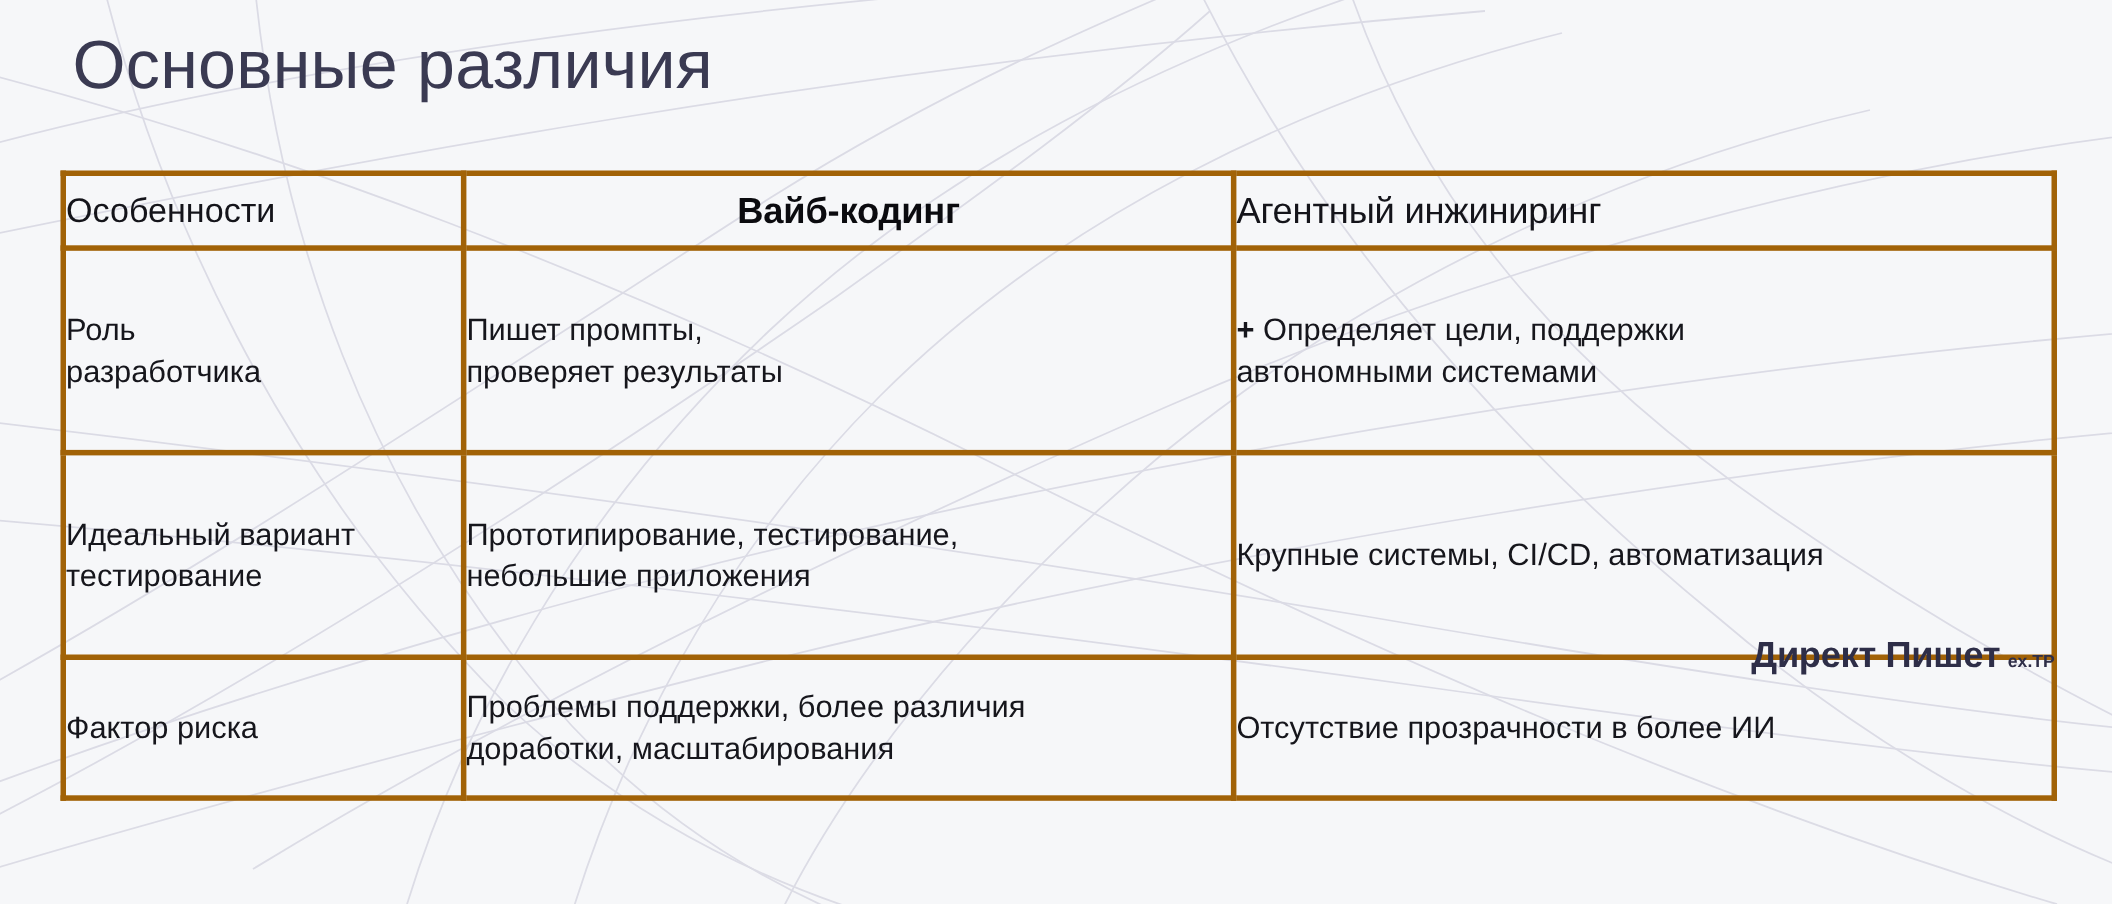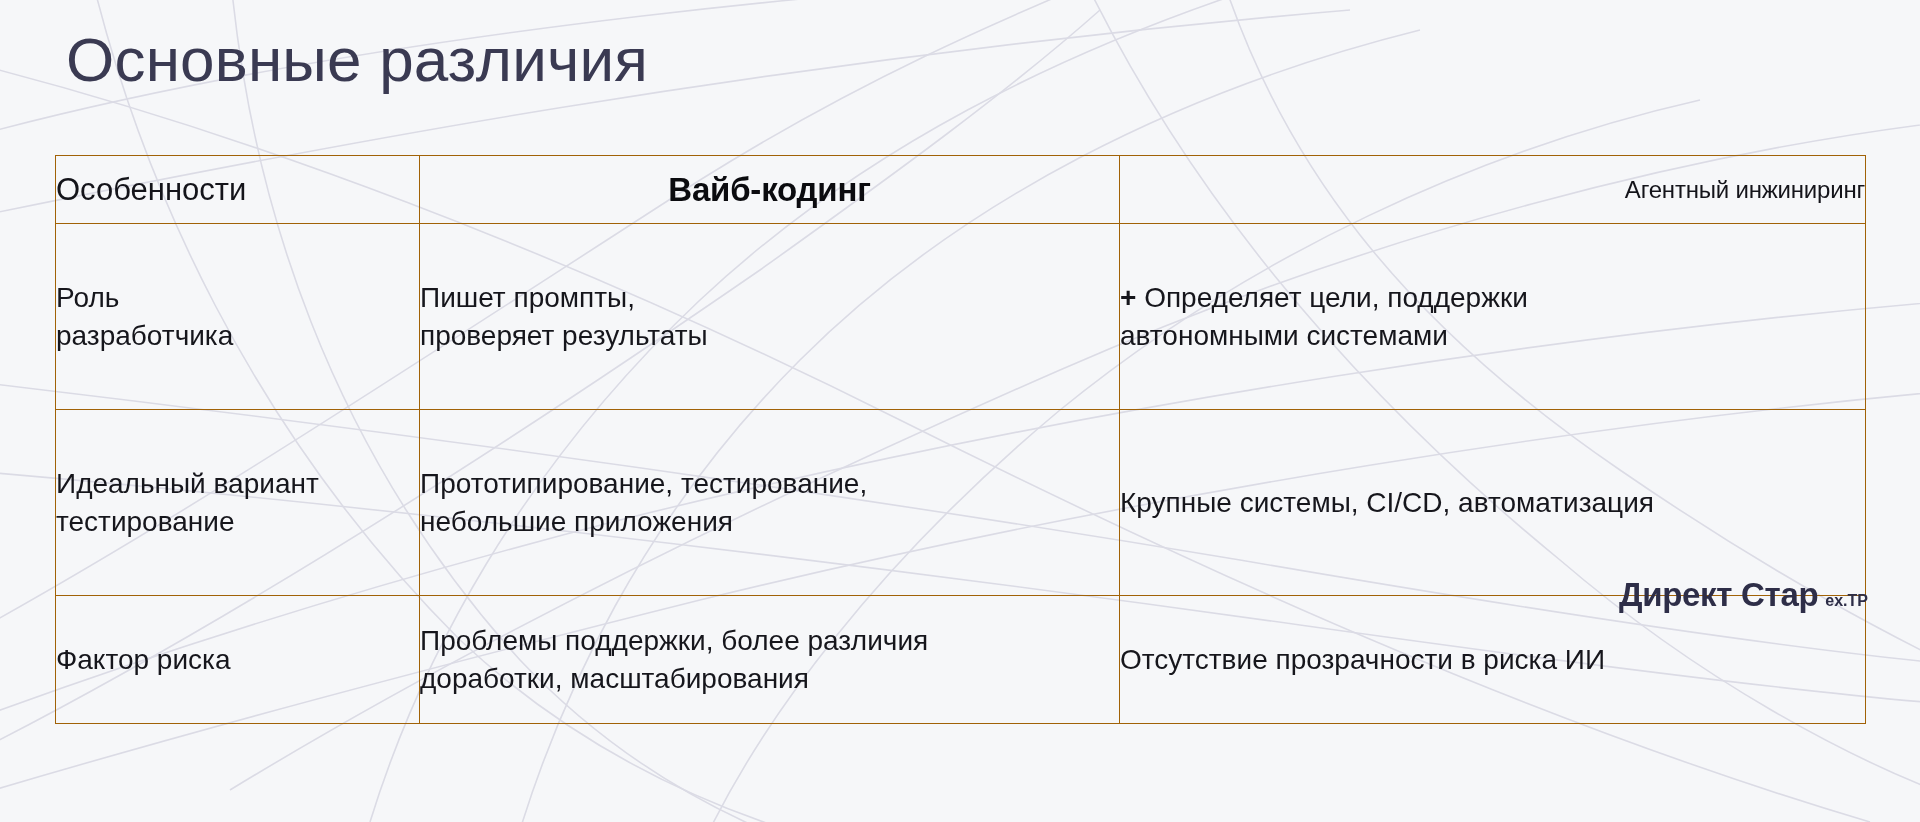--- a/index.html
+++ b/index.html
@@ -46,21 +46,21 @@
   #comparison-table {
     position: absolute;
     left: 55px;
     top: 155px;
     width: 1810px;
     border-collapse: collapse;
     table-layout: fixed;
     background: transparent;
   }
   #comparison-table td, #comparison-table th {
-    border: 1px solid #a16207;
+    border: 5px solid #a16207;
     padding: 0;
     vertical-align: middle;
     background: transparent;
   }
 
   col.c1 { width: 364px; }
   col.c2 { width: 700px; }
   col.c3 { width: 746px; }
 
   thead tr { height: 68px; }
@@ -72,22 +72,22 @@
     color: #14141a;
     padding-left: 18px;
   }
   th.h-vibe {
     font-size: 33px;
     font-weight: 700;
     color: #0b0b0f;
     letter-spacing: -0.2px;
   }
   th.h-agent {
-    text-align: right;
-    font-size: 24px;
+    text-align: left;
+    font-size: 33px;
     font-weight: 400;
     color: #14141a;
     letter-spacing: -0.2px;
   }
 
   tbody tr { height: 186px; }
   tbody tr.row-risk { height: 128px; }
 
   td.cell {
     font-size: 28px;
@@ -207,25 +207,25 @@
 
       <tr class="row-risk">
         <td class="cell col-feature">
           <span class="cell-line">Фактор риска</span>
         </td>
         <td class="cell col-vibe">
           <span class="cell-line">Проблемы поддержки, более различия</span>
           <span class="cell-line">доработки, масштабирования</span>
         </td>
         <td class="cell col-agent">
-          <span class="cell-line">Отсутствие прозрачности в риска ИИ</span>
+          <span class="cell-line">Отсутствие прозрачности в более ИИ</span>
         </td>
       </tr>
 
     </tbody>
   </table>
 
   <div id="brand-logo">
-    <span class="brand-main">Директ Стар</span>
+    <span class="brand-main">Директ Пишет</span>
     <span class="brand-sub"><span class="ex">ex.</span><span>ТР</span></span>
   </div>
 
 </div>
 
 </body></html>

